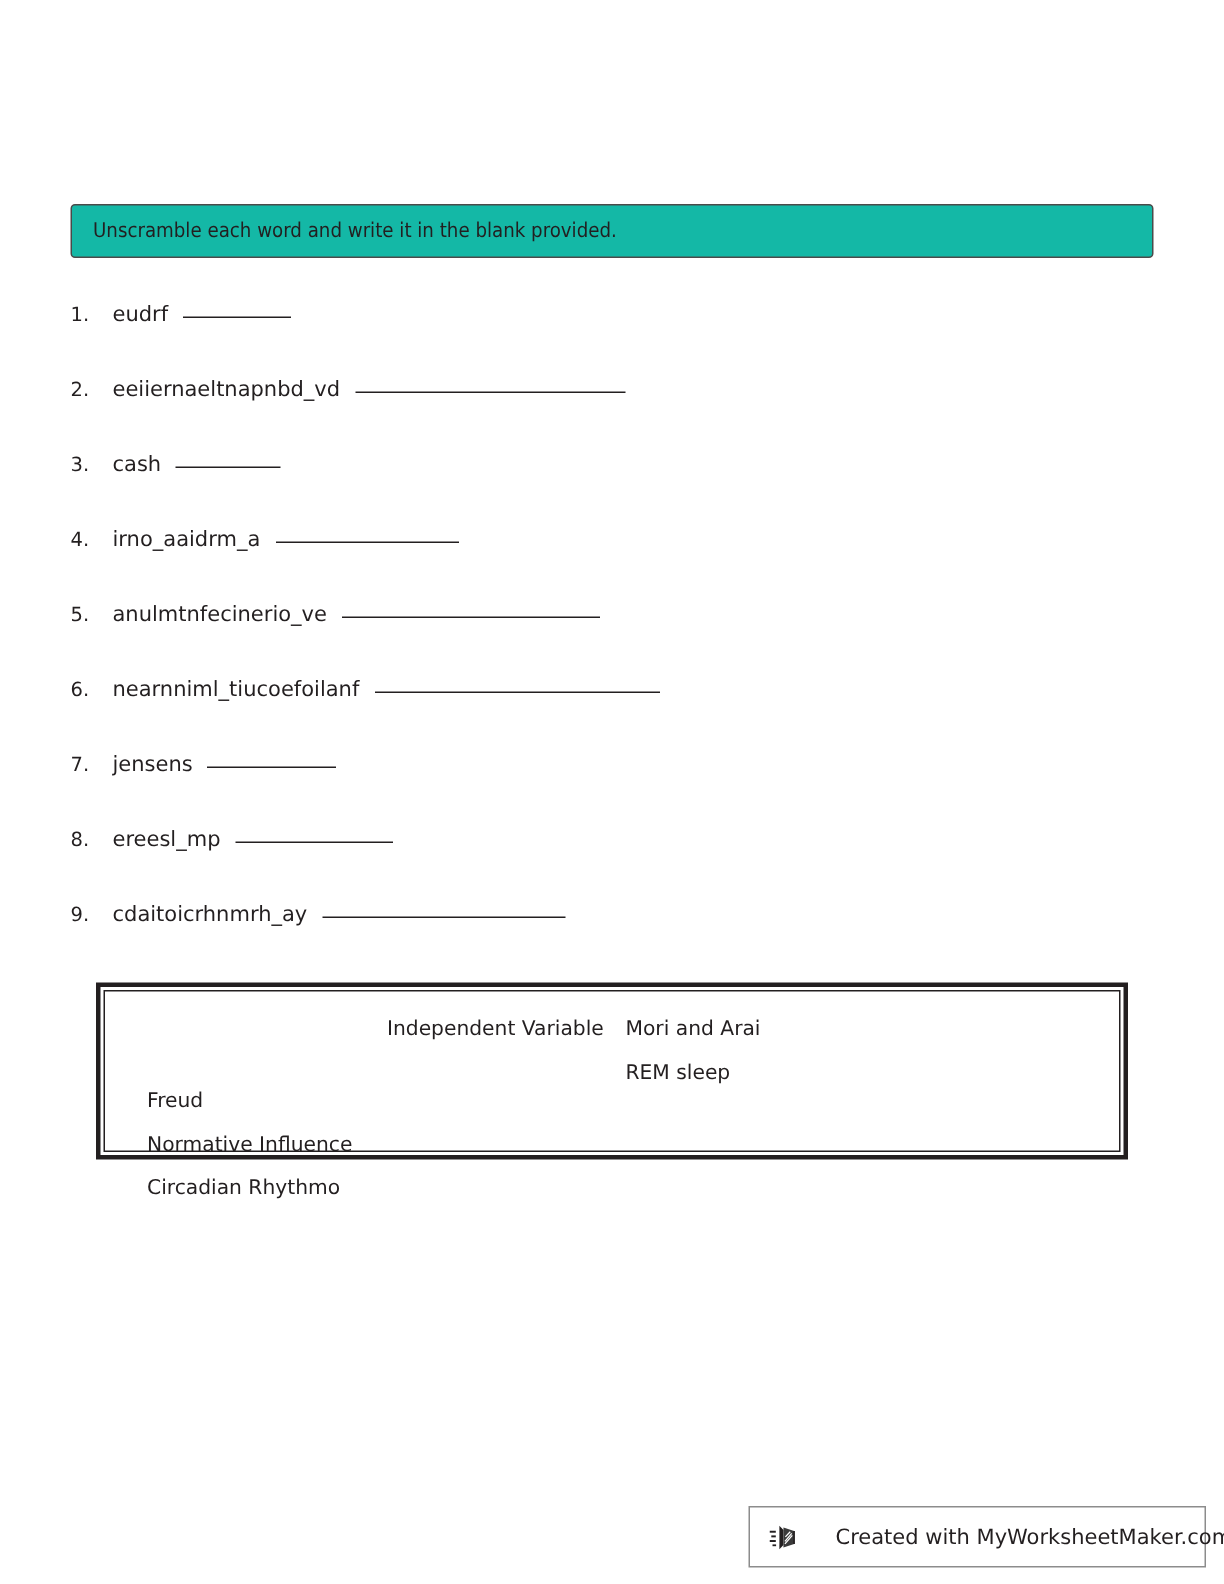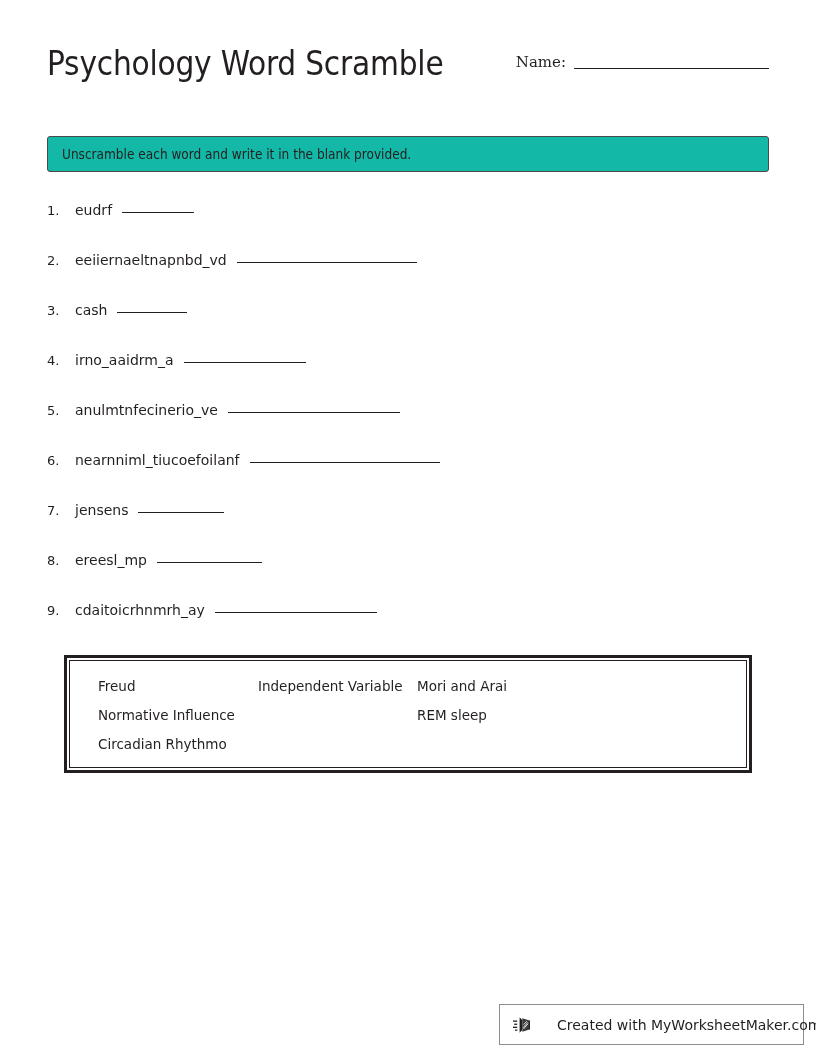--- a/index.html
+++ b/index.html
@@ -137,21 +137,21 @@
     box-sizing: border-box;
     border: 1px solid #231f20;
     background: #ffffff;
     padding: 16px 0 0 28px;
     display: flex;
   }
   .wb-col {
     display: flex;
     flex-direction: column;
   }
-  .wb-col-1 { width: 160px; }
+  .wb-col-1 { width: 160px; margin-top: 48px; }
   .wb-col-2 { width: 159px; gap: 11px; }
   .wb-col-3 { width: 160px; }
   .wb-col-4 { width: 160px; }
   .wb-item {
     font-size: 13.5px;
     color: #231f20;
     line-height: 19px;
     margin-bottom: 10px;
     max-width: 150px;
   }
@@ -183,25 +183,20 @@
     line-height: 20px;
     white-space: nowrap;
   }
 </style>
 </head>
 <body>
 
 <div class="page">
 
   <div class="header">
-    <div class="title">Psychology Word Scramble</div>
-    <div class="name-group">
-      <span class="name-label">Name:</span>
-      <span class="name-rule"></span>
-    </div>
   </div>
 
   <div class="instruction-box">
     <span class="instruction-text">Unscramble each word and write it in the blank provided.</span>
   </div>
 
   <div class="questions" id="questions-list">
       <div class="question-row">
         <span class="q-number">1.</span>
         <span class="q-word">eudrf</span>

